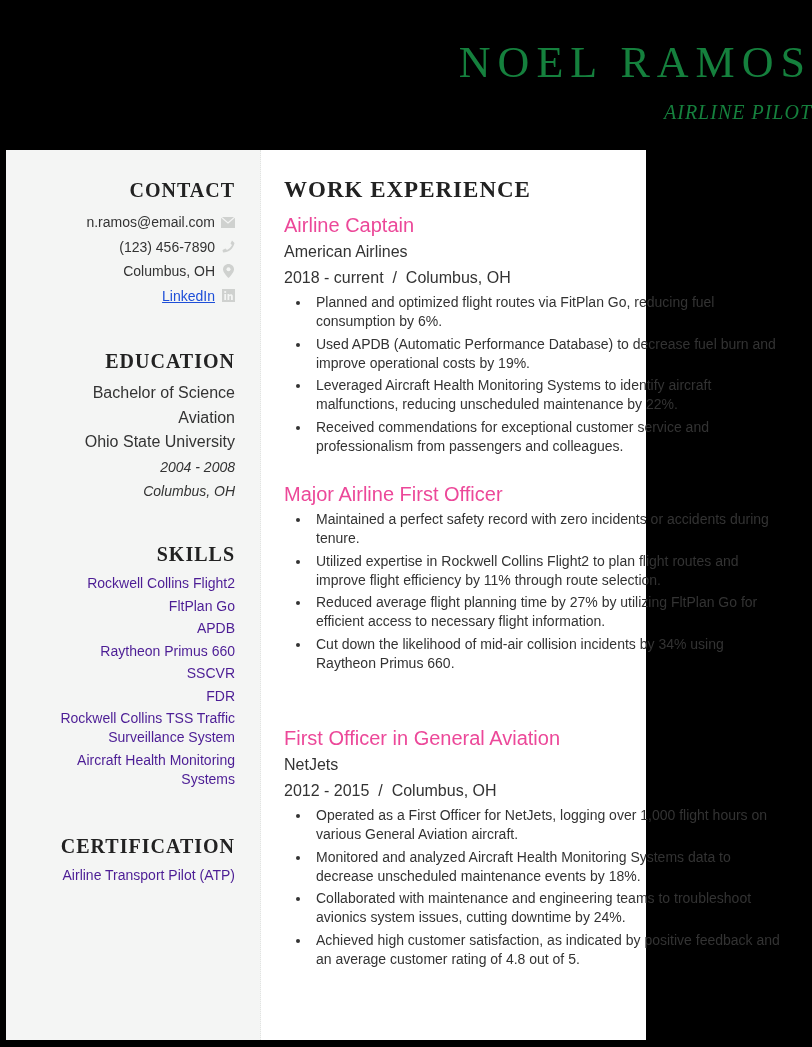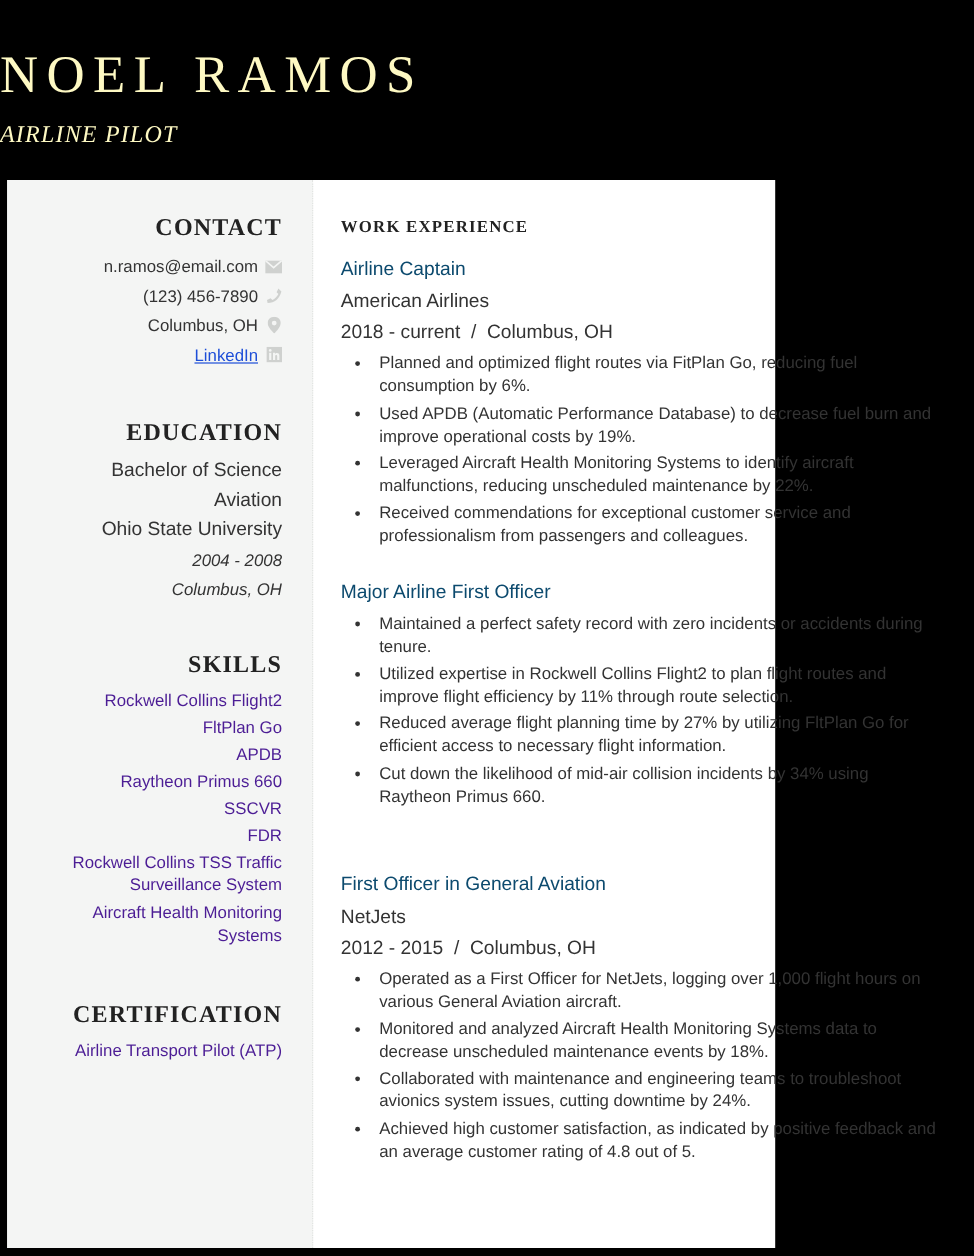--- a/index.html
+++ b/index.html
@@ -1,39 +1,39 @@
 <!DOCTYPE html>
 <html><head>
 <meta charset="utf-8">
 <style>
   * { box-sizing: border-box; margin: 0; padding: 0; }
   html, body { width: 812px; height: 1047px; background: #000; overflow: hidden; }
   body { position: relative; font-family: "Liberation Sans", sans-serif; color: #222; }
 
-  .header { position: absolute; left: 0; top: 0; width: 812px; height: 180px; background: #000; text-align: left; color: #fef9c3; }
+  .header { position: absolute; left: 0; top: 0; width: 812px; height: 180px; background: #000; text-align: right; color: #15803d; }
   .name { position: absolute; left: 0; right: 0; top: 38px; font-family: "Liberation Serif", serif; font-size: 44px; letter-spacing: 7px; font-weight: 400; line-height: 50px; }
   .title { position: absolute; left: 0; right: 0; top: 100px; font-family: "Liberation Serif", serif; font-style: italic; font-size: 20px; letter-spacing: 1px; line-height: 24px; }
 
   .page { position: absolute; left: 6px; top: 150px; width: 640px; height: 890px; background: #fff; }
   .sidebar { position: absolute; left: 0; top: 0; width: 255px; height: 890px; background: #f4f5f4; border-right: 1px dotted #e2e4e2; }
   .main { position: absolute; left: 278px; top: 0; width: 500px; }
 
   .side-section { position: absolute; right: 25px; text-align: right; width: 220px; }
   .side-heading { font-family: "Liberation Serif", serif; font-weight: 700; font-size: 20px; letter-spacing: 1px; color: #222; line-height: 24px; margin-bottom: 8px; }
   .contact-row { display: flex; justify-content: flex-end; align-items: center; font-size: 14px; line-height: 24.5px; color: #333; }
   .contact-row .txt { margin-right: 6px; }
   .contact-row .ico { width: 14px; height: 14px; display: inline-flex; align-items: center; justify-content: center; }
   .link { color: #1d4ed8; text-decoration: underline; }
   .edu-line { font-size: 16px; line-height: 24.5px; color: #333; }
   .edu-line.small { font-size: 14px; font-style: italic; }
   .skill { font-size: 14px; line-height: 19px; color: #4c1d95; margin-bottom: 3.5px; }
 
-  .main-heading { position: absolute; left: 0; top: 28px; font-family: "Liberation Serif", serif; font-weight: 700; font-size: 14px; letter-spacing: 1px; color: #222; line-height: 24px; white-space: nowrap; }
+  .main-heading { position: absolute; left: 0; top: 28px; font-family: "Liberation Serif", serif; font-weight: 700; font-size: 23px; letter-spacing: 1px; color: #222; line-height: 24px; white-space: nowrap; }
   .job { position: absolute; left: 0; width: 500px; }
-  .job-title { font-size: 16px; line-height: 28px; color: #0c4a6e; }
+  .job-title { font-size: 20px; line-height: 28px; color: #ec4899; }
   .job-company { font-size: 16px; line-height: 26px; color: #333; }
   .job-meta { font-size: 16px; line-height: 26px; color: #333; }
   .bullets { list-style: none; margin-top: 2px; }
   .bullets li { position: relative; padding-left: 32px; font-size: 14px; line-height: 19px; color: #333; margin-bottom: 3.5px; }
   .bullets li::before { content: ""; position: absolute; left: 12px; top: 8px; width: 4px; height: 4px; border-radius: 50%; background: #333; }
 </style>
 </head>
 <body>
 
 <div class="header">

